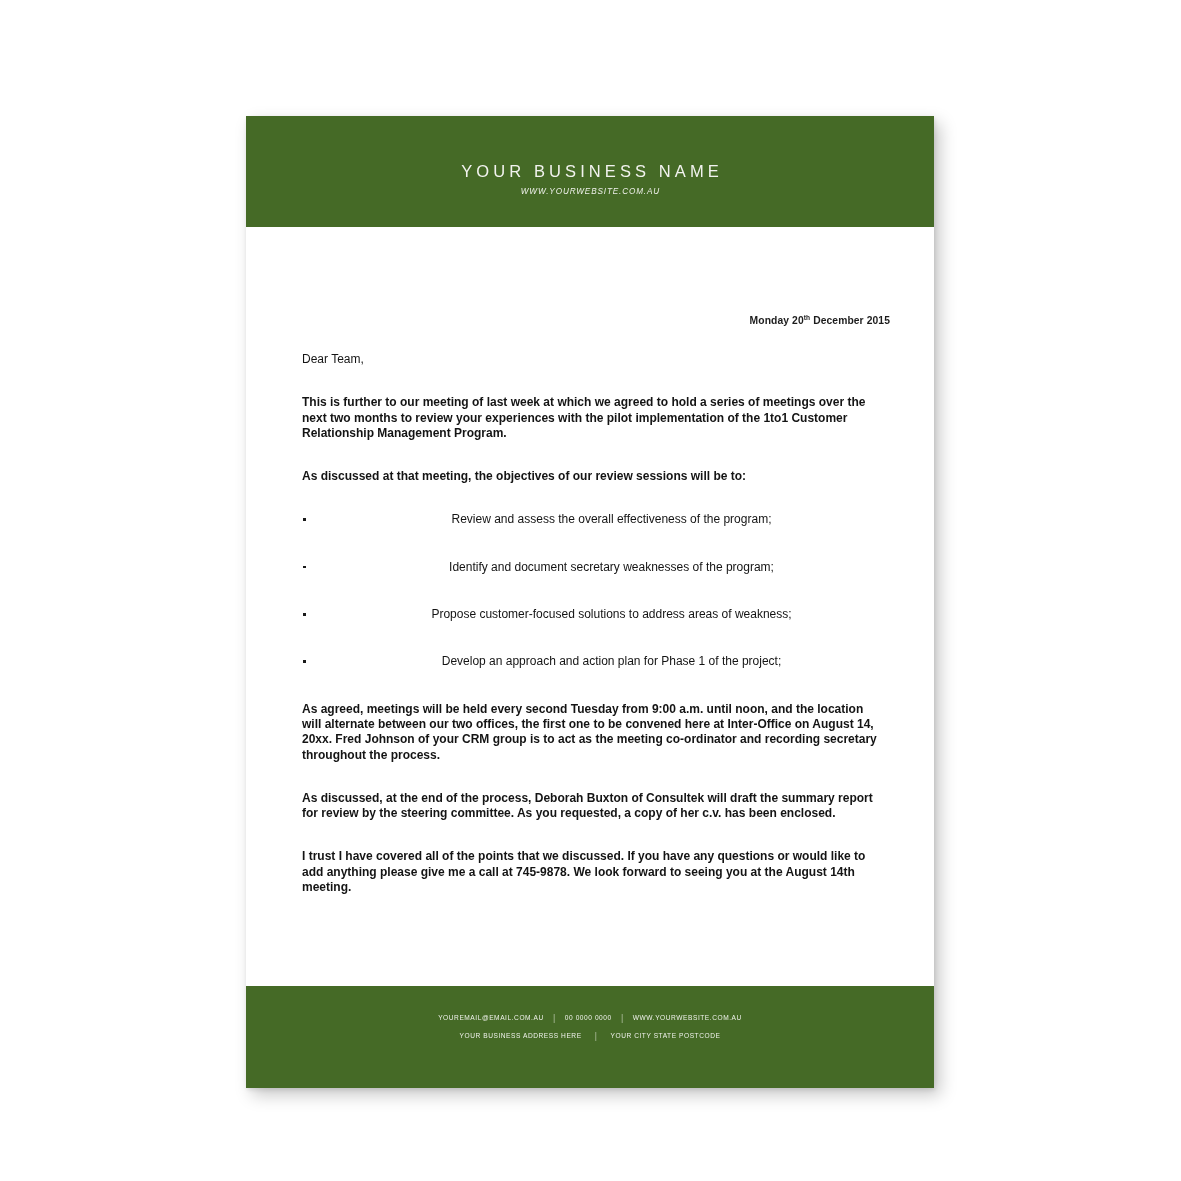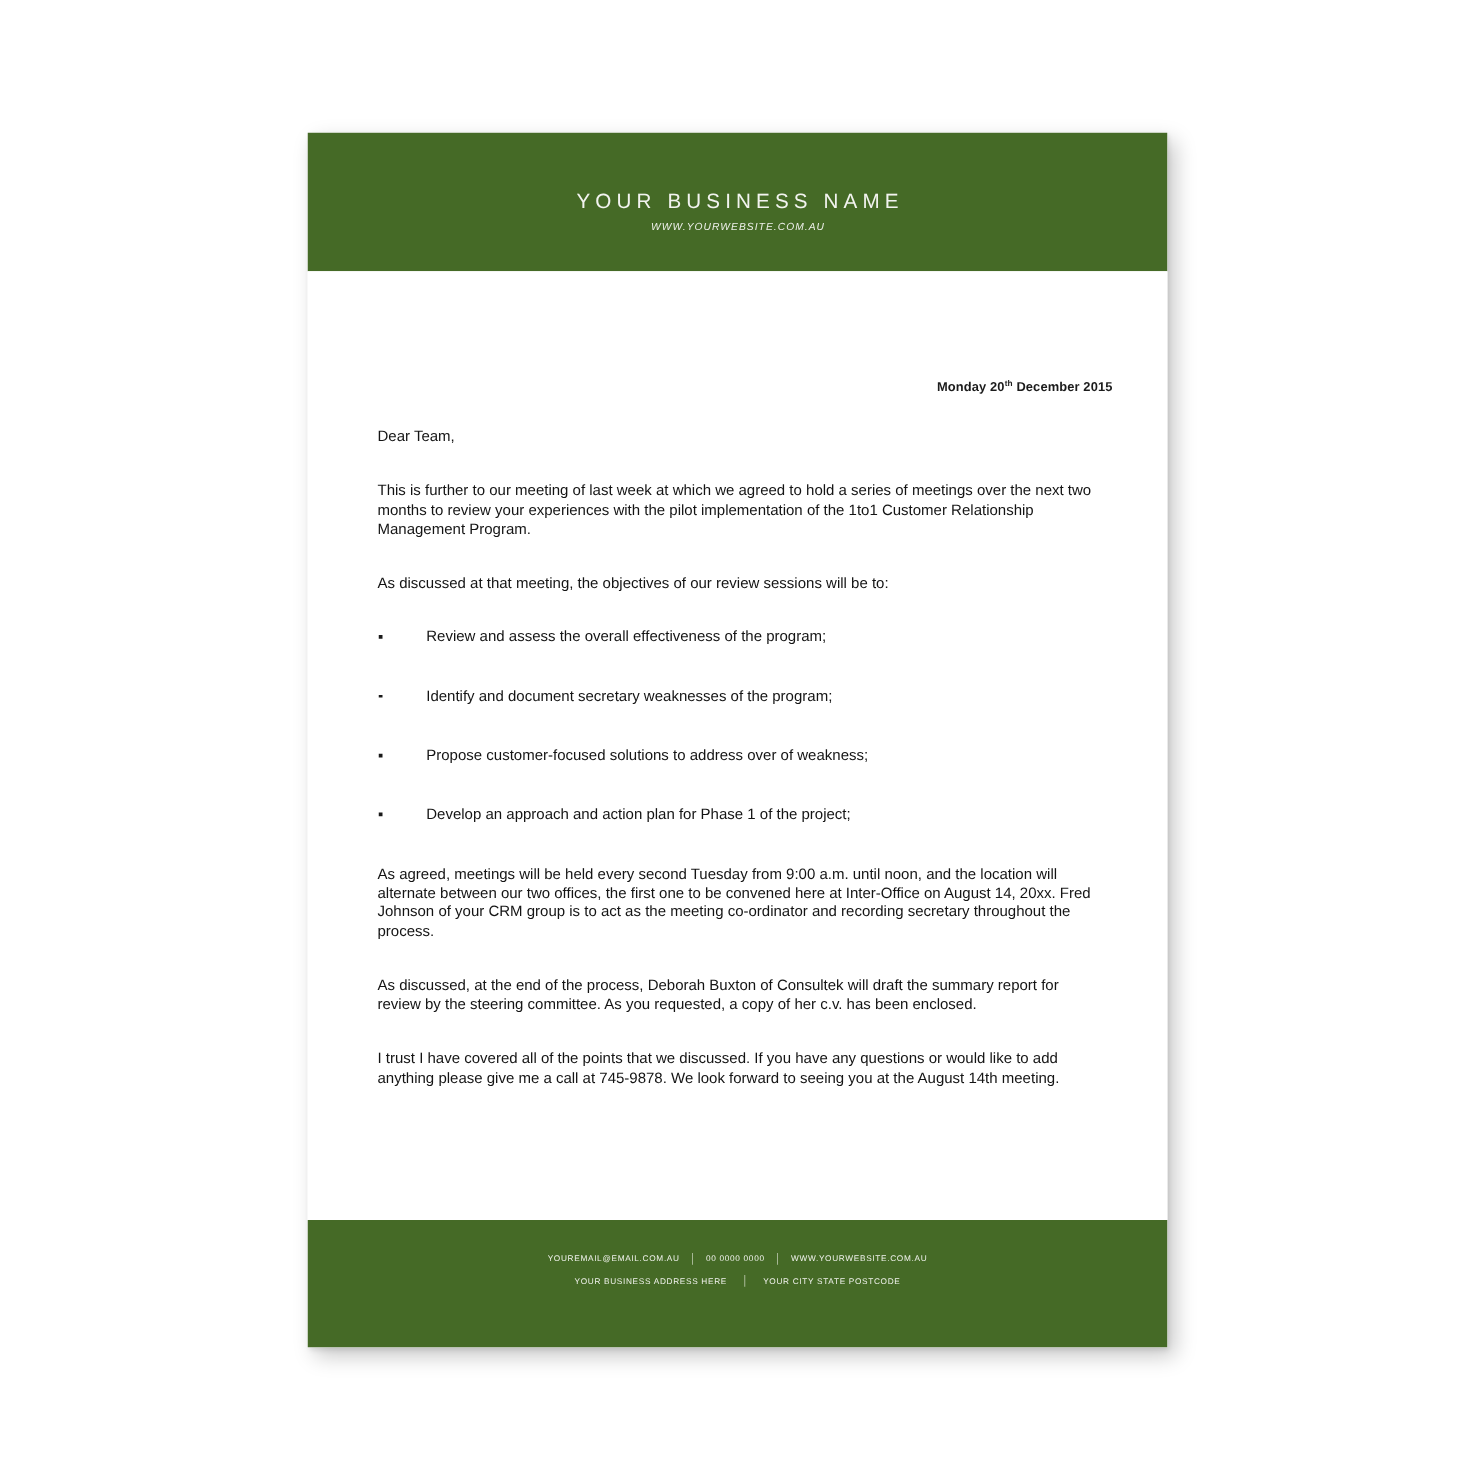--- a/index.html
+++ b/index.html
@@ -19,21 +19,21 @@
     position: relative;
     width: 1181px;
     height: 1181px;
     background: #ffffff;
   }
 
   
   .page {
     position: absolute;
     left: 246px;
-    top: 106px;
+    top: 116px;
     width: 688px;
     height: 972px;
     background: #ffffff;
     box-shadow: 6px 7px 16px rgba(0,0,0,0.22),
                 1px 2px 4px rgba(0,0,0,0.10);
     overflow: hidden;
   }
 
   
   .header-band {
@@ -105,26 +105,28 @@
     color: #141414;
     font-size: 12px;
     line-height: 15.3px;
   }
 
   .salutation { margin: 0 0 28px 0; }
 
   .para {
     margin: 16px 0 28px 0;
     text-align: left;
+    font-weight: bold;
   }
 
   .bullet-list {
     margin: 0;
     padding: 0;
     list-style: none;
+    text-align: center;
   }
   .bullet-item {
     position: relative;
     padding-left: 39px;
     margin-bottom: 32px;
   }
   .bullet-mark {
     position: absolute;
     left: 1px;
     top: 6px;
@@ -209,21 +211,21 @@
           <li class="bullet-item">
             <span class="bullet-mark"></span>
             <span>Review and assess the overall effectiveness of the program;</span>
           </li>
           <li class="bullet-item">
             <span class="bullet-mark"></span>
             <span>Identify and document secretary weaknesses of the program;</span>
           </li>
           <li class="bullet-item">
             <span class="bullet-mark"></span>
-            <span>Propose customer-focused solutions to address over of weakness;</span>
+            <span>Propose customer-focused solutions to address areas of weakness;</span>
           </li>
           <li class="bullet-item">
             <span class="bullet-mark"></span>
             <span>Develop an approach and action plan for Phase 1 of the project;</span>
           </li>
         </ul>
 
         <div class="para-group">
           <p class="para">As agreed, meetings will be held every second Tuesday from 9:00 a.m. until noon, and the location will alternate between our two offices, the first one to be convened here at Inter-Office on August 14, 20xx. Fred Johnson of your CRM group is to act as the meeting co-ordinator and recording secretary throughout the process.</p>
           <p class="para">As discussed, at the end of the process, Deborah Buxton of Consultek will draft the summary report for review by the steering committee. As you requested, a copy of her c.v. has been enclosed.</p>

